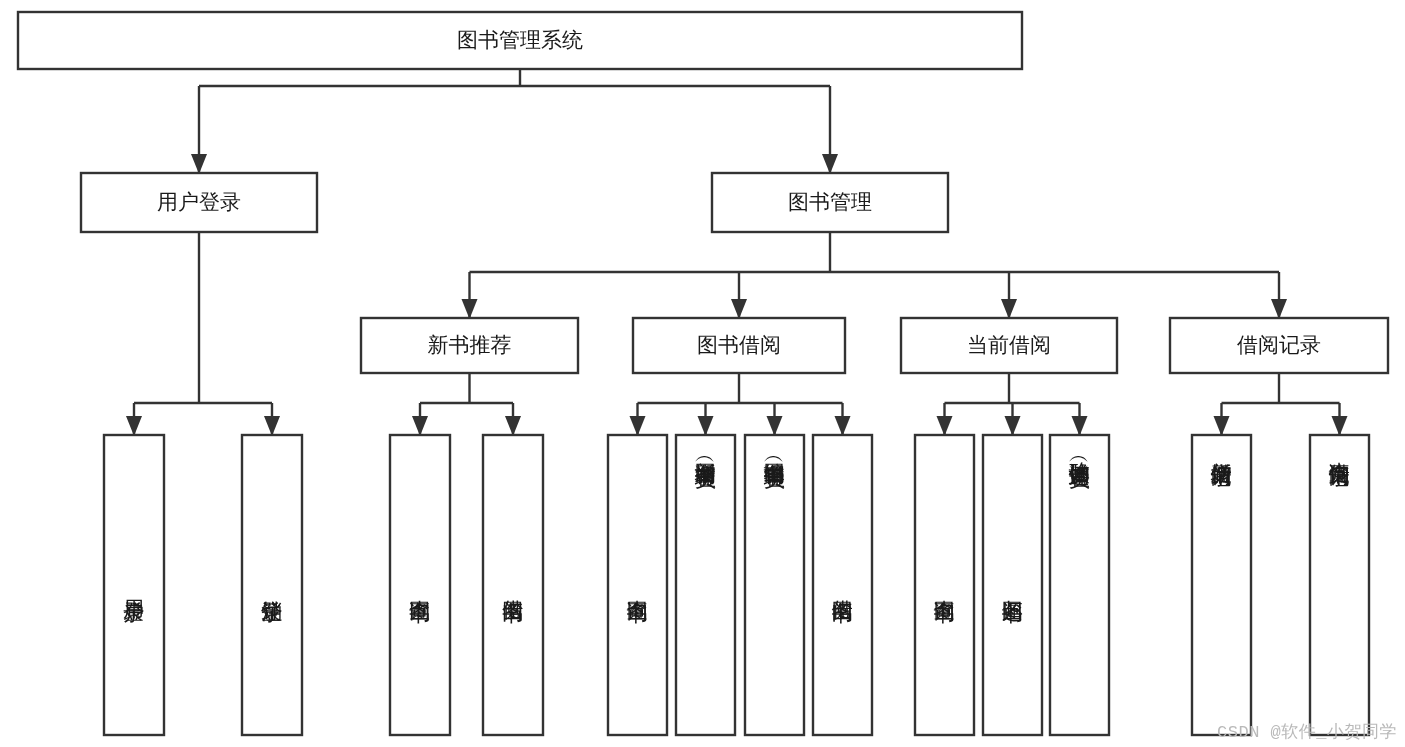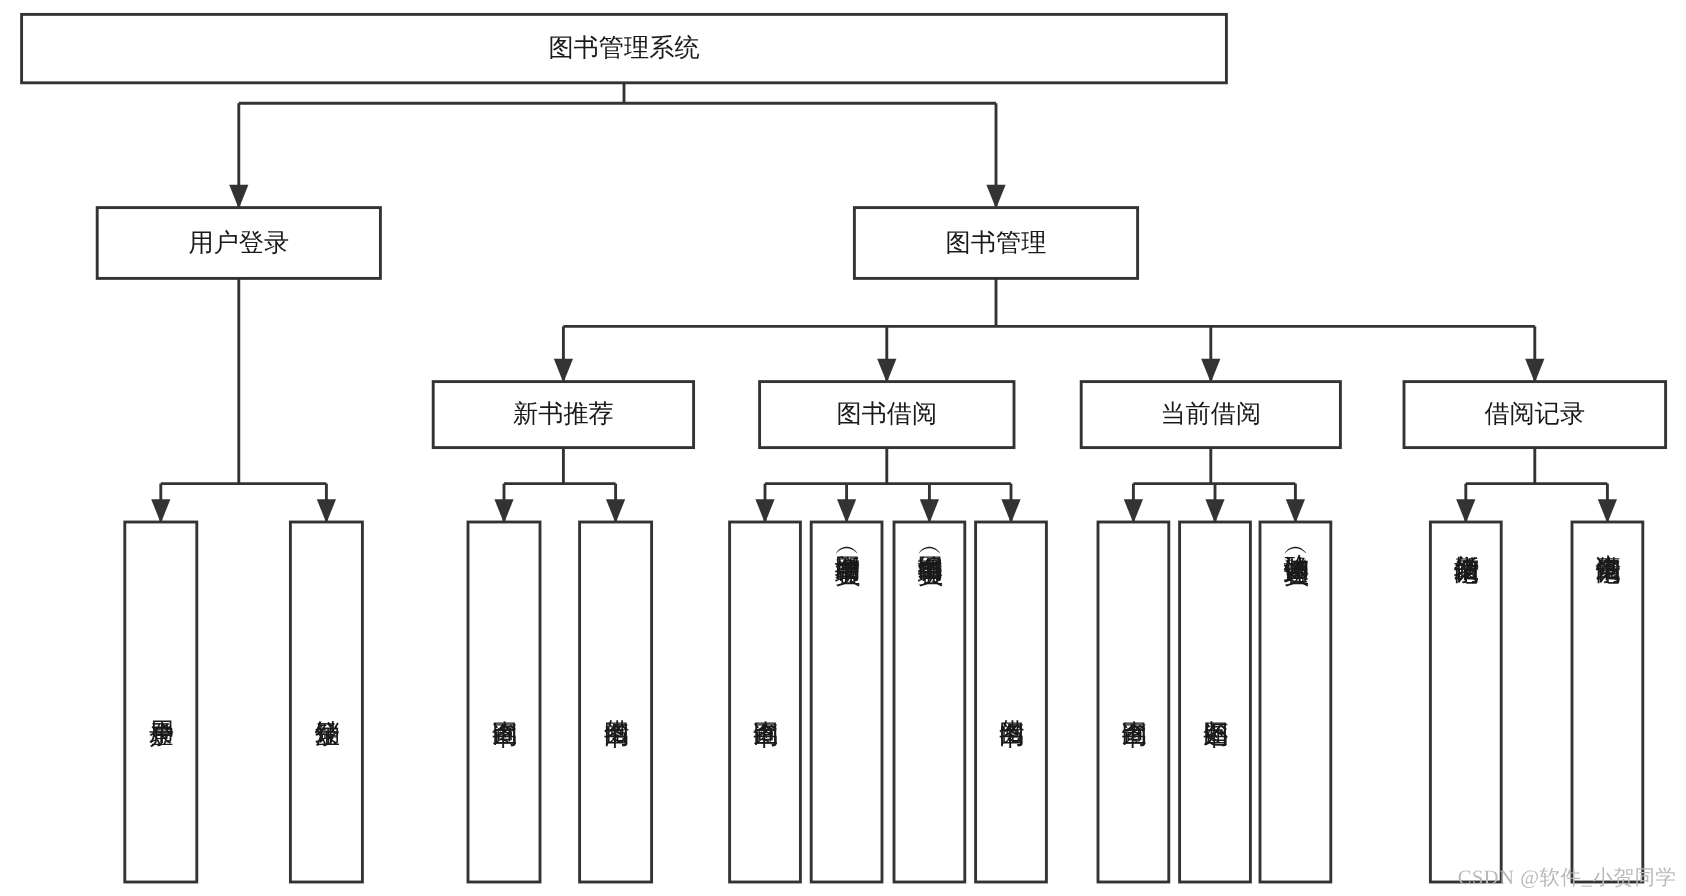--- a/index.html
+++ b/index.html
@@ -66,21 +66,21 @@
     display: flex;
     align-items: flex-start;
     justify-content: center;
     pointer-events: none;
   }
   .vlabel-wrap.center { align-items: center; }
   .watermark {
     position: absolute;
     right: 8px;
     bottom: 4px;
-    font-family: Liberation Serif, serif;
+    font-family: Liberation Mono, monospace;
     font-size: 17px;
     color: #b9b9b9;
     letter-spacing: 0.5px;
     white-space: nowrap;
   }
 </style>
 </head>
 <body>
 
 <div id="diagram-root">

